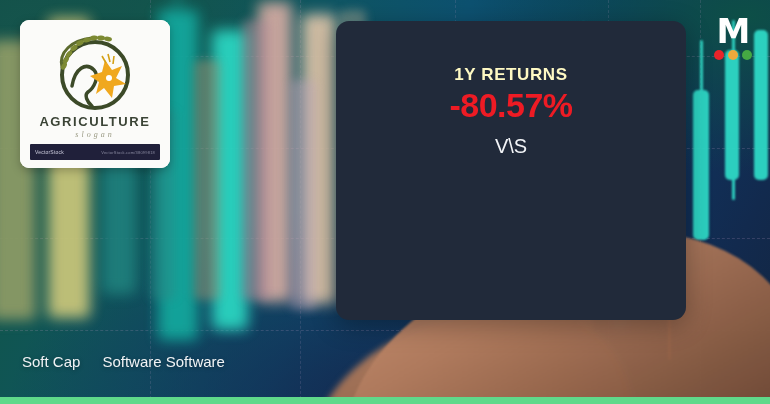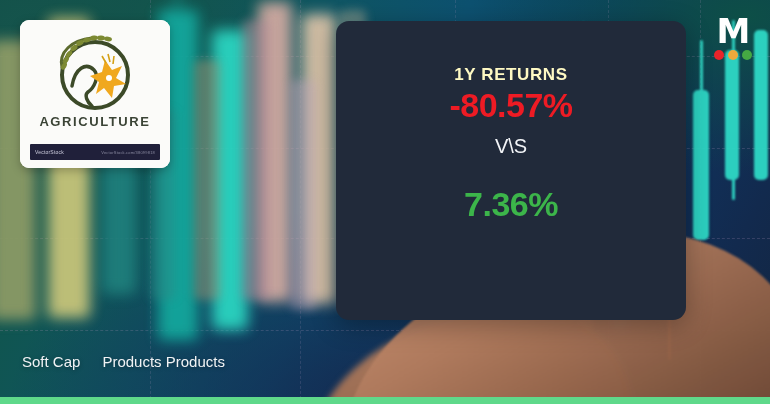--- a/index.html
+++ b/index.html
@@ -210,38 +210,38 @@
         <ellipse cx="52" cy="4" rx="4" ry="2.4" transform="rotate(-6 52 4)"></ellipse>
         <ellipse cx="59" cy="4" rx="4" ry="2.4" transform="rotate(4 59 4)"></ellipse>
         <ellipse cx="66" cy="5" rx="4" ry="2.4" transform="rotate(10 66 5)"></ellipse>
       </g>
       <path d="M30 52 C33 34, 44 28, 52 36 C58 42, 52 54, 46 58 C42 61, 45 68, 50 72" fill="none" stroke="#3c4a28" stroke-width="3.5" stroke-linecap="round"></path>
       <path d="M63 26 L70 36 L80 32 L74 44 L84 50 L72 52 L70 64 L62 54 L54 60 L57 48 L48 42 L60 38 Z" fill="#f0a81e"></path>
       <path d="M66 20 L68 28 M72 22 L71 30 M60 22 L64 29" stroke="#d4a017" stroke-width="1.6" fill="none"></path>
       <circle cx="67" cy="44" r="3" fill="#fff"></circle>
     </svg>
     <div class="agri-title">AGRICULTURE</div>
+    <div class="agri-slogan">slogan</div>
     <div class="vs-strip">
       <span>VectorStock</span>
       <span class="vs-right">VectorStock.com/38099818</span>
     </div>
   </div>
 </div>
 
 <div id="returns-card" style="background: rgb(33, 42, 58);">
   <div class="ret-label">1Y RETURNS</div>
   <div class="ret-value neg" style="color: rgb(238, 27, 36);">-80.57%</div>
   <div class="vs-sep">V\S</div>
-  <div class="ret-value pos" style="color: rgb(60, 181, 74);">7.36%</div>
 </div>
 
 <div id="company-info">
   <div class="company-meta">
     <span>Soft Cap</span>
-    <span>Products Products</span>
+    <span>Software Software</span>
   </div>
 </div>
 
 <div id="brand">
   <div class="brand-m">M</div>
   <div class="brand-dots">
     <i style="background: rgb(232, 36, 42);"></i>
     <i style="background: rgb(240, 169, 60);"></i>
     <i style="background: rgb(69, 168, 67);"></i>
   </div>

